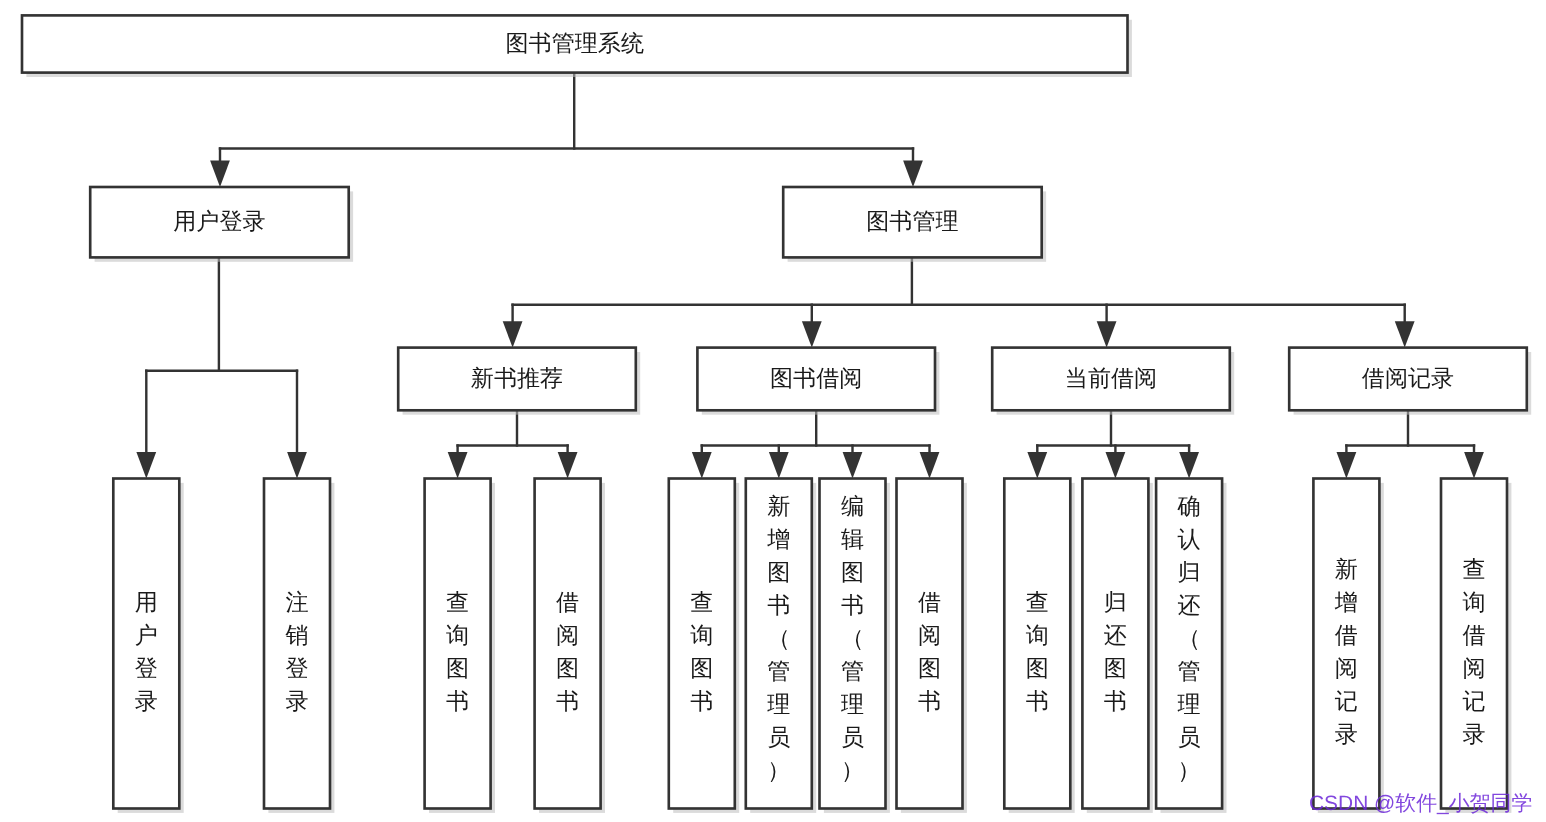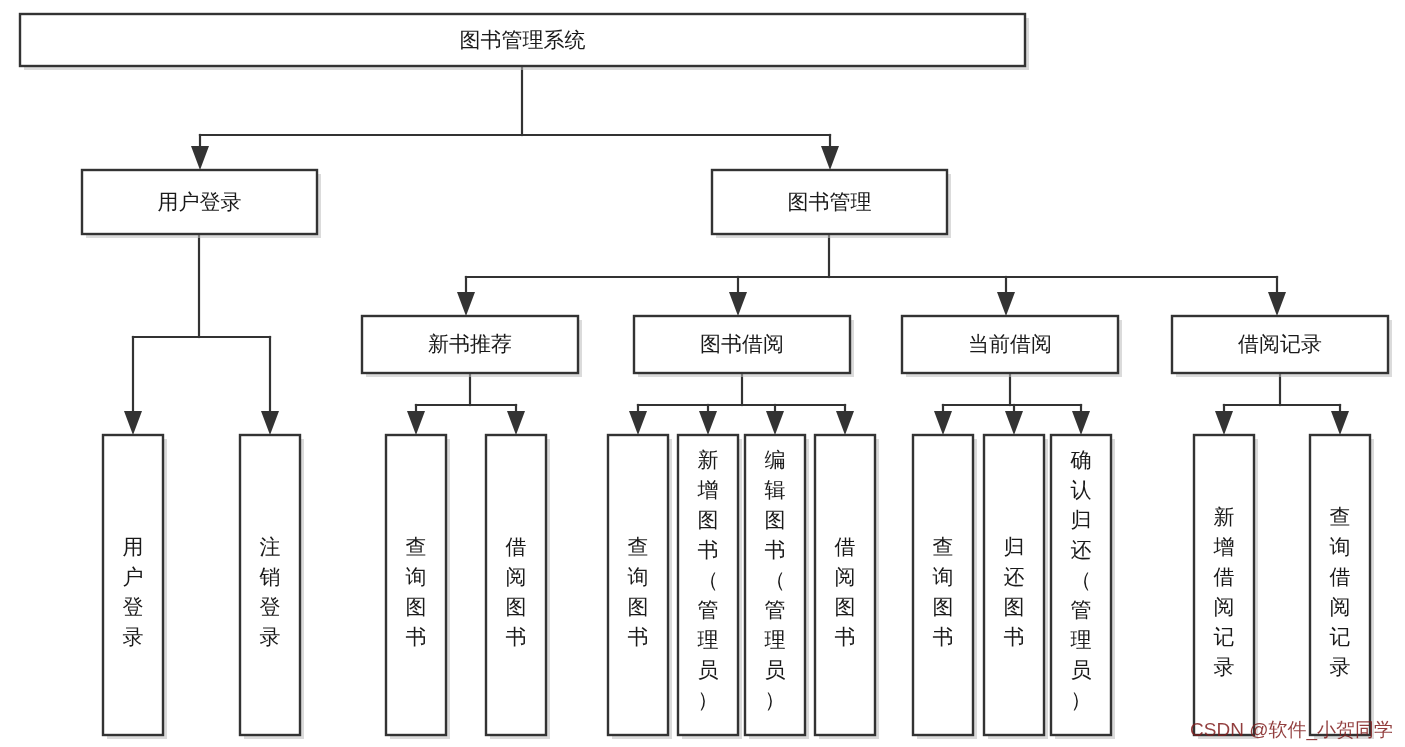--- a/index.html
+++ b/index.html
@@ -44,21 +44,21 @@
     fill: #1a1a1a;
     text-anchor: middle;
     dominant-baseline: middle;
   }
   #watermark {
     position: absolute;
     right: 12px;
     bottom: 4px;
     font-family: "Liberation Sans", "DejaVu Sans", sans-serif;
     font-size: 19px;
-    color: #7f1d1d;
+    color: #6d28d9;
     opacity: 0.85;
     white-space: nowrap;
     pointer-events: none;
     text-align: right;
   }
 </style>
 </head>
 <body>
 
 <svg id="diagram" viewBox="0 0 1405 747" xmlns="http://www.w3.org/2000/svg">

